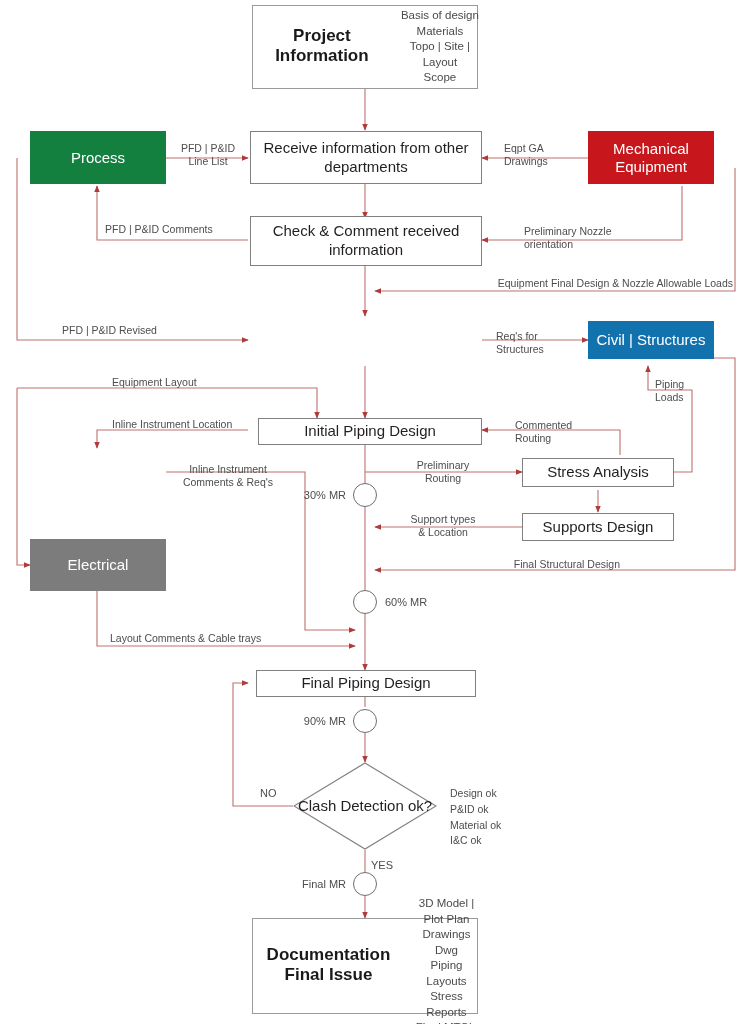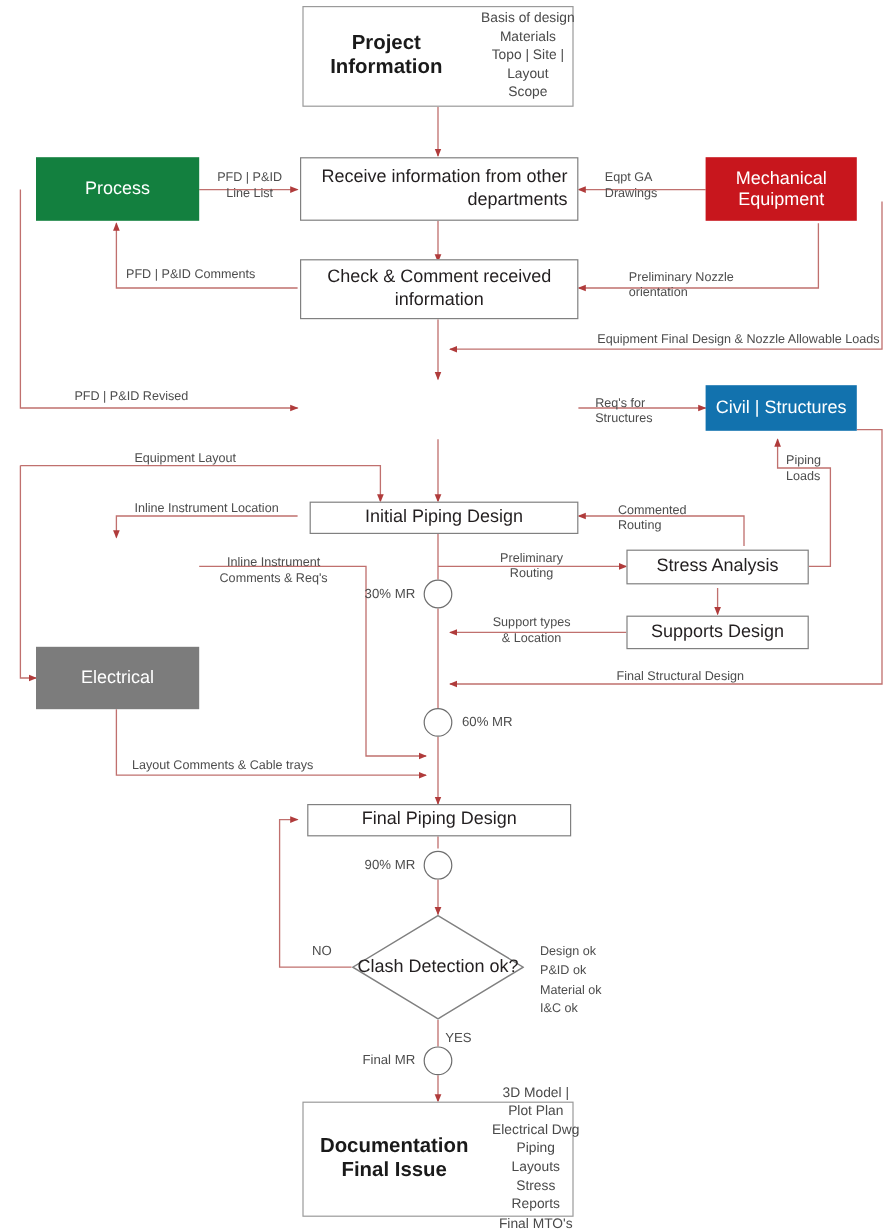--- a/index.html
+++ b/index.html
@@ -112,21 +112,21 @@
   </div>
 
   <div class="node dept" style="left:30px;top:131px;width:136px;height:53px;background:#13803f;">
     <span>Process</span>
   </div>
 
   <div class="node dept" style="left:588px;top:131px;width:126px;height:53px;background:#c8161d;">
     <span>Mechanical Equipment</span>
   </div>
 
-  <div class="node plain" style="left:250px;top:131px;width:232px;height:53px;padding:2px 8px;text-align:right;">
+  <div class="node plain" style="left:250px;top:131px;width:232px;height:53px;padding:2px 8px;">
     <span>Receive information from other departments</span>
   </div>
 
   <div class="node plain" style="left:250px;top:216px;width:232px;height:50px;padding:2px 8px;">
     <span>Check &amp; Comment received information</span>
   </div>
 
 
   <div class="node dept" style="left:588px;top:321px;width:126px;height:38px;background:#1272ae;">
     <span>Civil | Structures</span>
@@ -157,21 +157,21 @@
     <svg width="144" height="88" viewBox="0 0 144 88" style="position:absolute;left:0;top:0;">
       <polygon points="72,1 143,44 72,87 1,44" fill="#ffffff" stroke="#808080" stroke-width="1.2"></polygon>
     </svg>
     <div class="diamond-label">Clash Detection ok?</div>
   </div>
 
   <div class="node doc" style="left:252px;top:918px;width:226px;height:96px;padding:6px 10px;">
     <div class="doc-title">Documentation Final Issue</div>
     <div class="doc-body">
       <div class="doc-line l">3D Model | Plot Plan</div>
-      <div class="doc-line l">Electrical Dwg</div>
+      <div class="doc-line l">Drawings Dwg</div>
       <div class="doc-line l">Piping Layouts</div>
       <div class="doc-line l">Stress Reports</div>
       <div class="doc-line l">Final MTO's</div>
     </div>
   </div>
 
   <div class="circ" style="left:353px;top:483px;width:24px;height:24px;"></div>
   <div class="circ" style="left:353px;top:590px;width:24px;height:24px;"></div>
   <div class="circ" style="left:353px;top:709px;width:24px;height:24px;"></div>
   <div class="circ" style="left:353px;top:872px;width:24px;height:24px;"></div>

